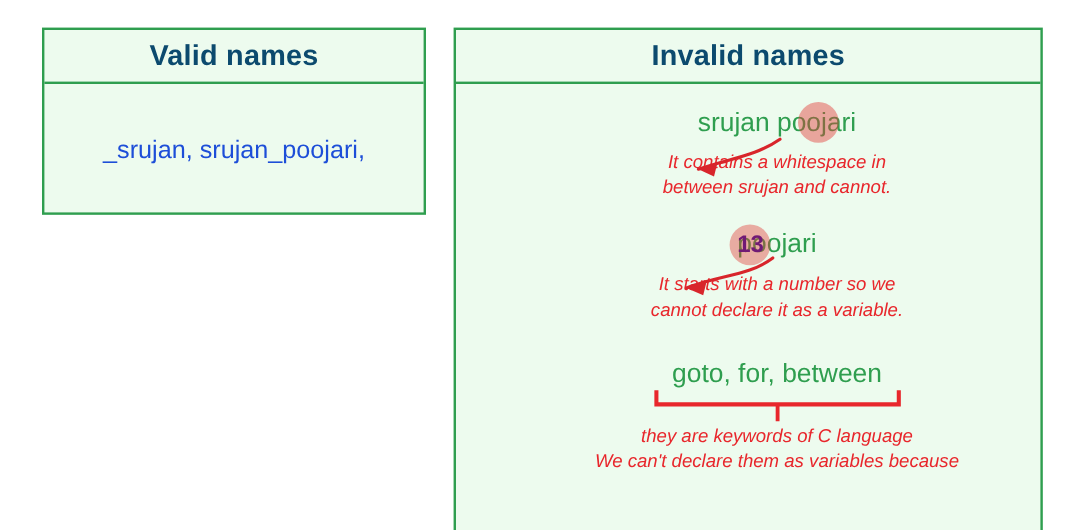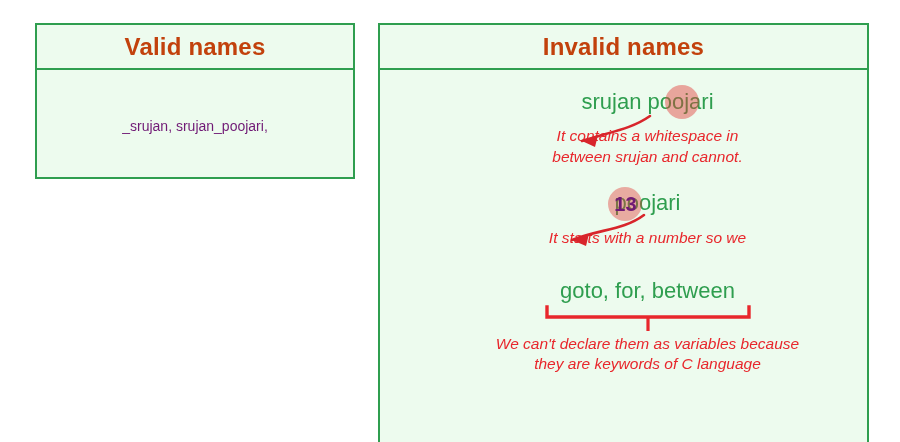--- a/index.html
+++ b/index.html
@@ -39,43 +39,43 @@
   .panel-header {
     height: 45px;
     border-bottom: 2.5px solid #2f9e4f;
     display: flex;
     align-items: center;
     justify-content: center;
     box-sizing: border-box;
   }
 
   .panel-header-title {
-    color: #c2410c;
+    color: #0c4a6e;
     font-size: 24px;
     font-weight: bold;
     letter-spacing: 0.2px;
   }
 
   .panel-body {
     position: relative;
     height: calc(100% - 45px);
     box-sizing: border-box;
     padding-left: 48px;
   }
 
   
   .valid-body {
     display: flex;
     align-items: center;
     justify-content: center;
     padding: 6px 18px 0 18px;
   }
   .valid-list {
-    color: #701a75;
-    font-size: 14px;
+    color: #1d4ed8;
+    font-size: 21px;
     line-height: 1.34;
     text-align: center;
     font-weight: 500;
   }
   .valid-list-line {
     display: block;
     white-space: nowrap;
   }
 
   
@@ -217,31 +217,32 @@
       <div class="case-2-term-wrap">
         <span class="case-term">poojari</span>
         <span class="marker">13</span>
       </div>
       <svg class="arrow-svg-2" viewBox="0 0 130 42">
         <path d="M116 8 C 96 23, 72 22, 44 33" stroke="#d8252b" stroke-width="2.6" fill="none" stroke-linecap="round"></path>
         <path d="M44 33 L 61 27 L 58 39 Z" fill="#d8252b"></path>
       </svg>
       <div class="case-note">
         <span>It starts with a number so we</span>
+        <span>cannot declare it as a variable.</span>
       </div>
     </div>
 
     <div class="case case-3">
       <div class="case-term">goto, for, between</div>
       <div class="bracket-wrap">
         <svg class="bracket-svg" viewBox="0 0 208 28">
           <path d="M3 2 L3 12 L205 12 L205 2" stroke="#e8272c" stroke-width="3.4" fill="none" stroke-linecap="square" stroke-linejoin="miter"></path>
           <path d="M104 12 L104 26" stroke="#e8272c" stroke-width="3.2" fill="none" stroke-linecap="butt"></path>
         </svg>
       </div>
       <div class="case-note">
+        <span>they are keywords of C language</span>
         <span>We can't declare them as variables because</span>
-        <span>they are keywords of C language</span>
       </div>
     </div>
 
   </div>
 </div>
 
 </body></html>

